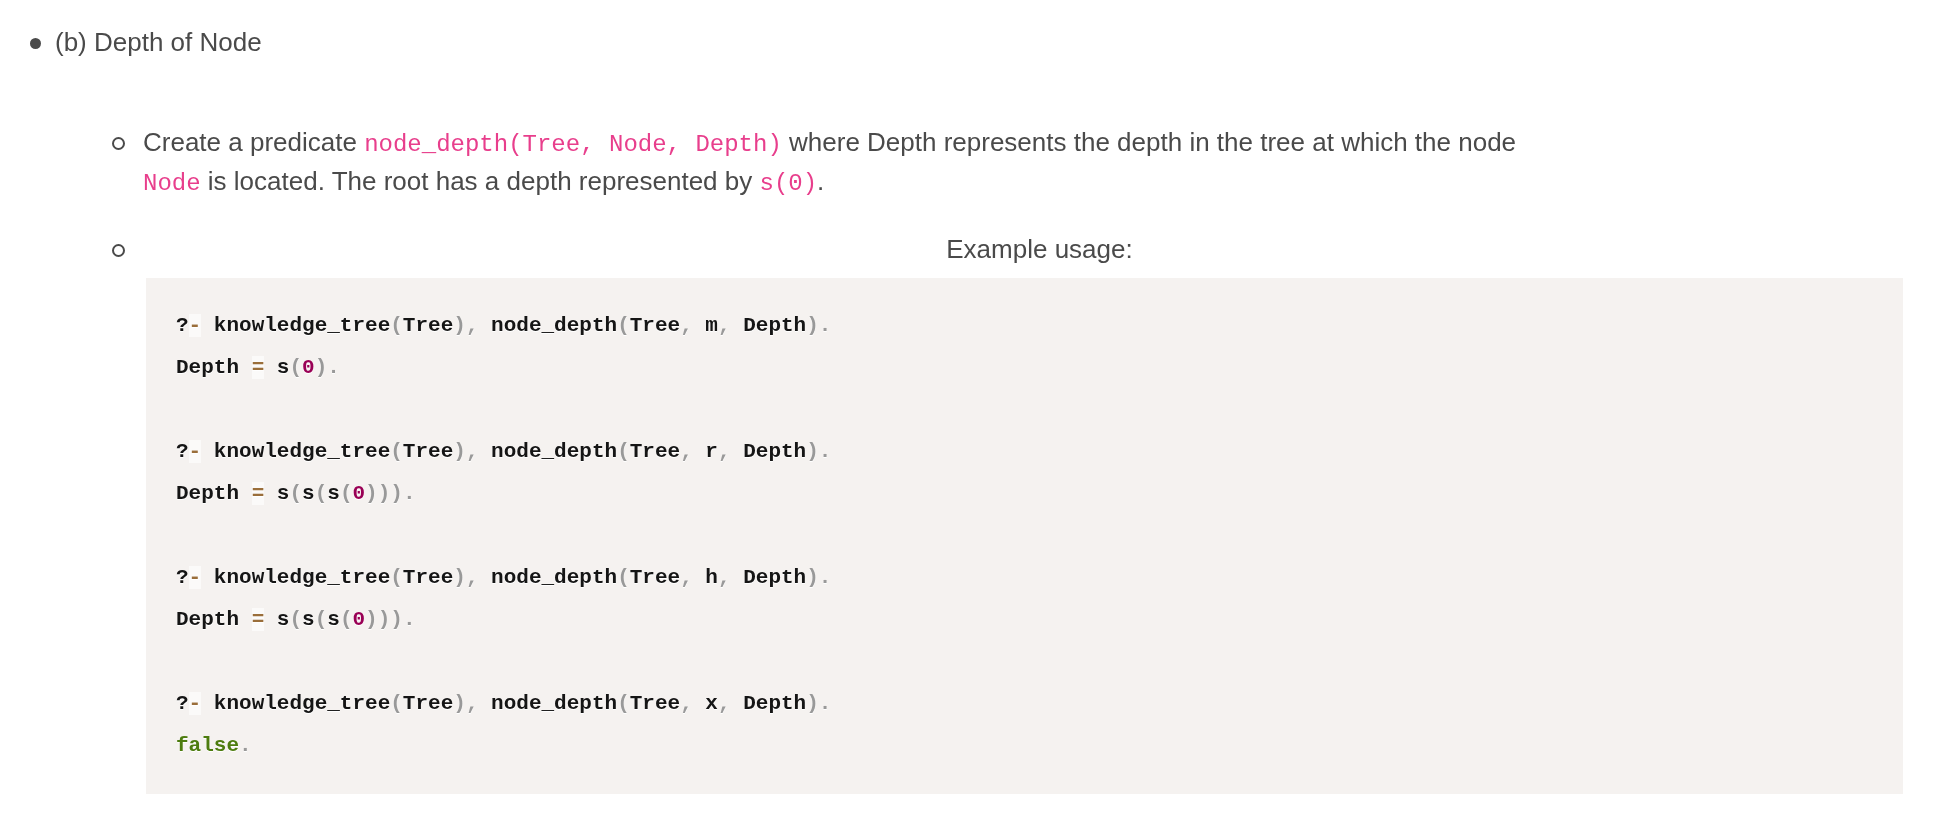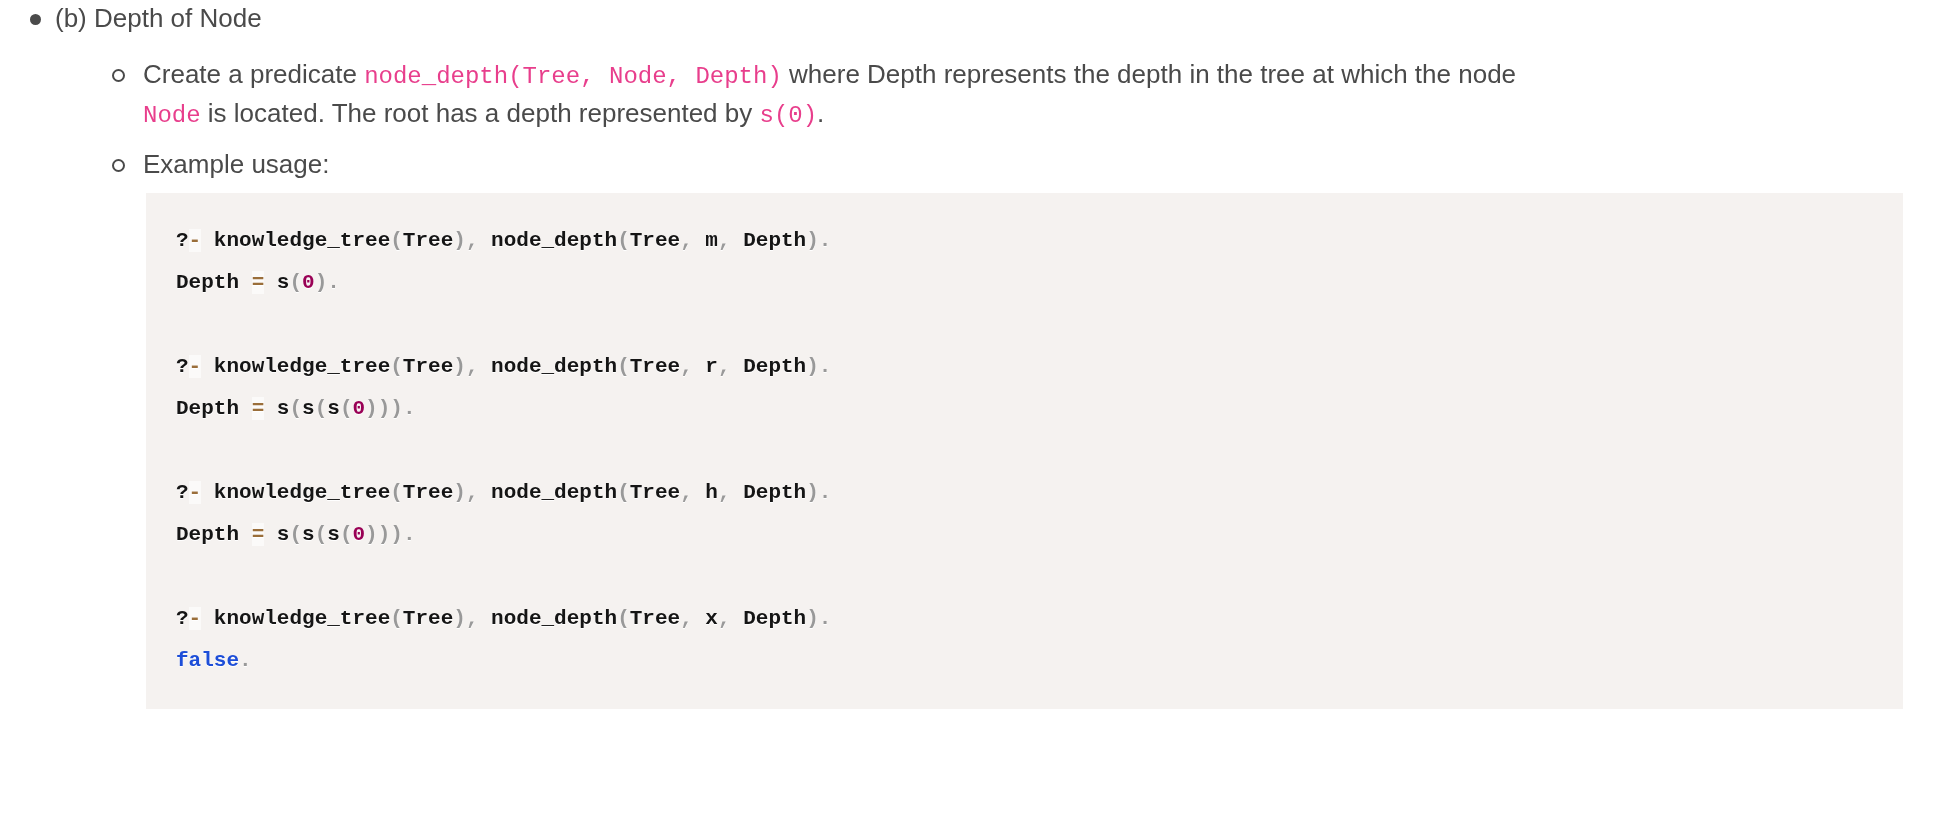--- a/index.html
+++ b/index.html
@@ -1,54 +1,54 @@
 <!DOCTYPE html>
 <html><head>
 <meta charset="utf-8">
 <style>
   html,body{margin:0;padding:0;}
   body{
     width:1936px;height:820px;background:#ffffff;overflow:hidden;
     font-family:"Liberation Sans",sans-serif;color:#4a4a4a;
   }
-  .doc{}
+  .doc{padding-top:24px;}
   .li{position:relative;font-size:26px;line-height:36px;}
   .l1{margin-left:55px;}
   .disc{
     position:absolute;left:-25px;top:14px;width:11px;height:11px;
     border-radius:50%;background:#4a4a4a;
   }
   .l2{margin-left:143px;}
   .circle{
     position:absolute;left:-31px;top:13px;width:13px;height:13px;
     box-sizing:border-box;border:2.5px solid #4a4a4a;border-radius:50%;
   }
-  .para1{margin-top:20px;max-width:1400px;}
-  .para2{margin-top:12px;}
+  .para1{margin-top:64px;max-width:1400px;}
+  .para2{margin-top:29px;text-align:center;}
   .content{margin:0;}
   .inline-code{
     font-family:"Liberation Mono","DejaVu Sans Mono",monospace;
     font-size:24px;color:#e83e8c;
   }
   .code-block{
     margin:11px 33px 0 146px;
     background:#f5f2f0;
     padding:27px 30px;
     font-family:"Liberation Mono","DejaVu Sans Mono",monospace;
     font-size:21px;line-height:42px;font-weight:700;
     text-shadow:0 1px #ffffff;
     color:#151515;
     box-sizing:border-box;
   }
   .code-line{white-space:pre;min-height:42px;}
   .tok-p{color:#151515;}
   .tok-u{color:#999999;font-weight:700;}
   .tok-o{color:#9a6e3a;background:rgba(255,255,255,.6);}
   .tok-n{color:#990055;}
-  .tok-b{color:#1d4ed8;}
+  .tok-b{color:#4d7c0f;}
 </style>
 </head>
 <body>
 
 <main class="doc">
 
   <div class="li l1">
     <span class="disc"></span>
     <span>(b) Depth of Node</span>
   </div>

